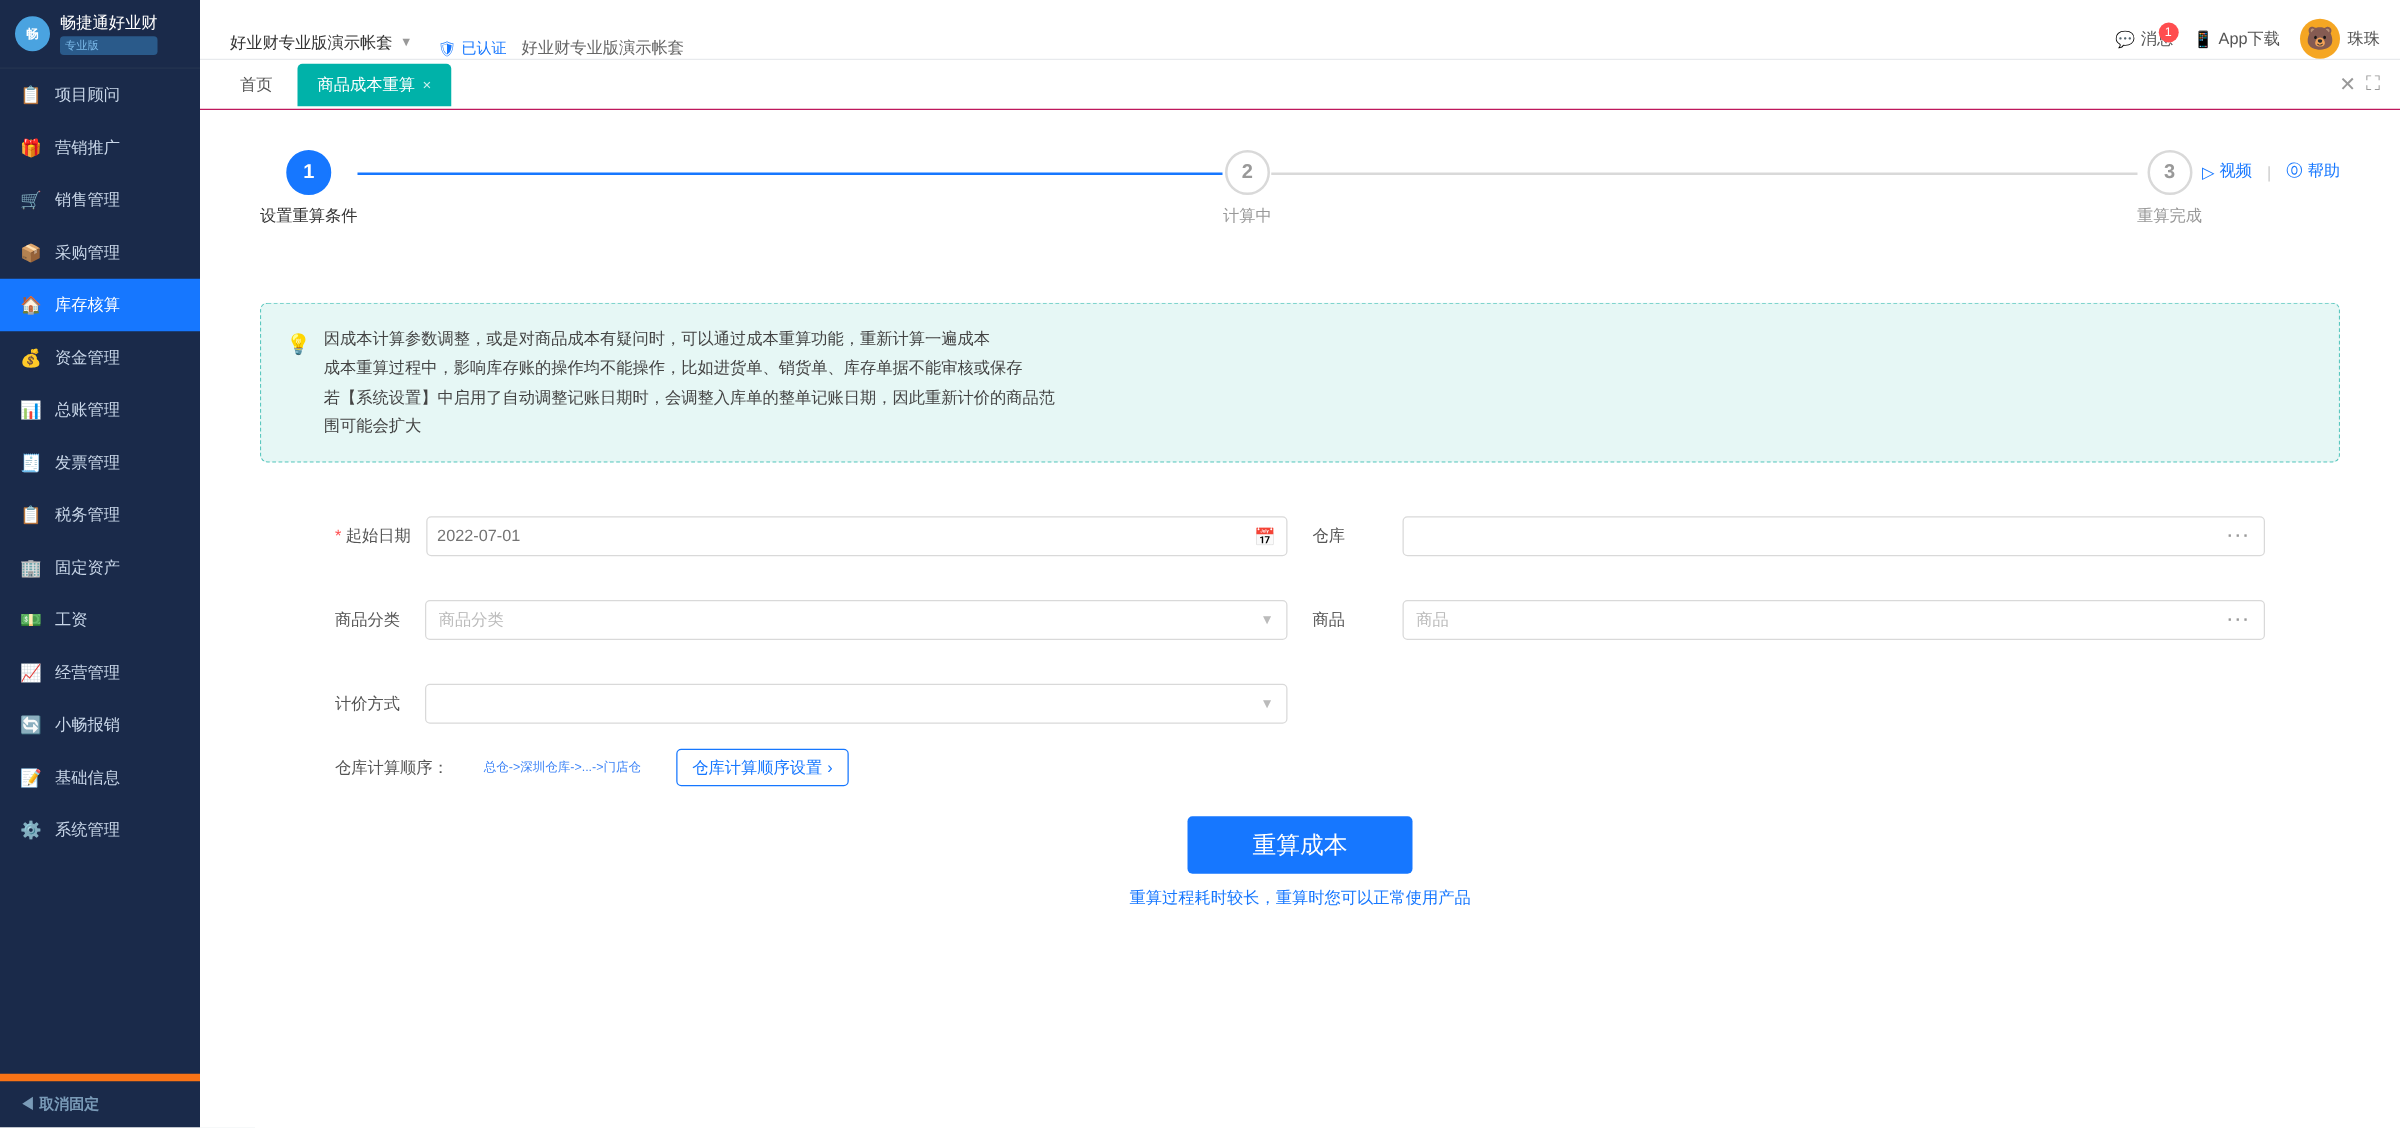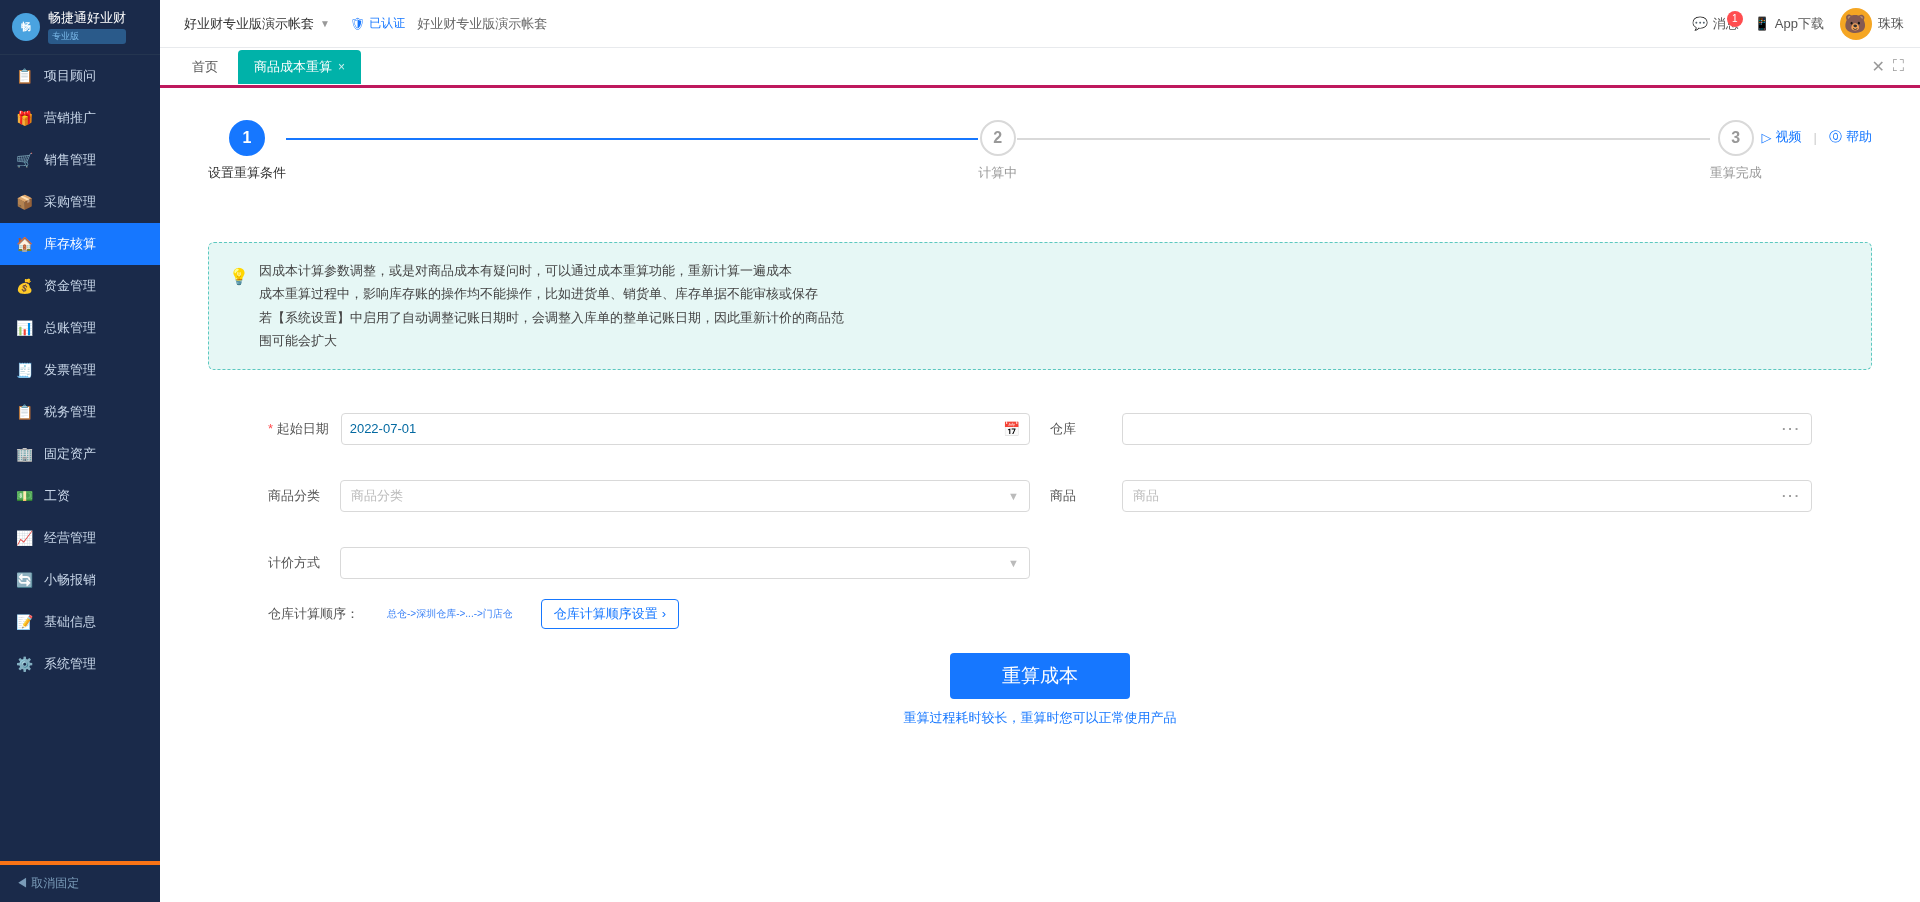--- a/index.html
+++ b/index.html
@@ -45,38 +45,39 @@
       transition: background 0.2s;
     }
     .nav-item.active { background: #1677ff; color: white; }
     .nav-item .nav-icon { width: 18px; height: 18px; display: flex; align-items: center; justify-content: center; font-size: 14px; flex-shrink: 0; }
     .sidebar-footer {
       padding: 10px 16px;
       color: #7a9bb8;
       font-size: 12px;
       cursor: pointer;
       display: flex; align-items: flex-start; gap: 6px;
-      border-top: 4px solid #f97316;
+      border-top: 6px solid #f97316;
+      font-weight: bold;
     }
 
     
     .main {
       flex: 1;
       display: flex;
       flex-direction: column;
       background: #f0f2f5;
       overflow: hidden;
     }
 
     
     .topbar {
       background: white;
       height: 48px;
       display: flex;
-      align-items: center;
+      align-items: flex-end;
       padding: 0 16px;
       border-bottom: 1px solid #e8eaed;
       gap: 12px;
     }
     .account-selector {
       display: flex; align-items: center; gap: 6px;
       font-size: 13px; color: #333;
       cursor: pointer;
       padding: 4px 8px;
       border-radius: 4px;
@@ -92,21 +93,21 @@
     .topbar-action { display: flex; align-items: center; gap: 4px; cursor: pointer; color: #555; font-size: 13px; position: relative; }
     .badge-dot { position: absolute; top: -4px; right: -4px; background: #ff4d4f; color: white; border-radius: 50%; width: 16px; height: 16px; font-size: 10px; display: flex; align-items: center; justify-content: center; }
     .user-avatar { width: 32px; height: 32px; border-radius: 50%; background: #f5a623; display: flex; align-items: center; justify-content: center; overflow: hidden; }
 
     
     .tabs-bar {
       background: white;
       display: flex;
       align-items: center;
       padding: 0 16px;
-      border-bottom: 3px solid #be185d;
+      border-bottom: 1px solid #be185d;
       height: 40px;
       gap: 4px;
     }
     .tab {
       padding: 8px 16px;
       font-size: 13px;
       cursor: pointer;
       color: #555;
       border-radius: 4px 4px 0 0;
       white-space: nowrap;
@@ -489,21 +490,21 @@
         <div>围可能会扩大</div>
       </div>
     </div>
 
     <div class="form-section">
 
       <div class="form-row">
         <div class="form-group">
           <span class="form-label required">起始日期</span>
           <div class="form-input-with-icon">
-            <input type="text" class="" value="2022-07-01" style="border: none; outline: none; flex: 1 1 0%; font-size: 13px; color: #0369a1;">
+            <input type="text" class="" value="2022-07-01" style="border: none; outline: none; flex: 1 1 0%; font-size: 13px; color: #737373;">
             <span class="cal-icon">📅</span>
           </div>
         </div>
         <div class="form-group">
           <span class="form-label">仓库</span>
           <div class="form-select-ellipsis">
             <span class="placeholder"></span>
             <span class="ellipsis-btn">···</span>
           </div>
         </div>

